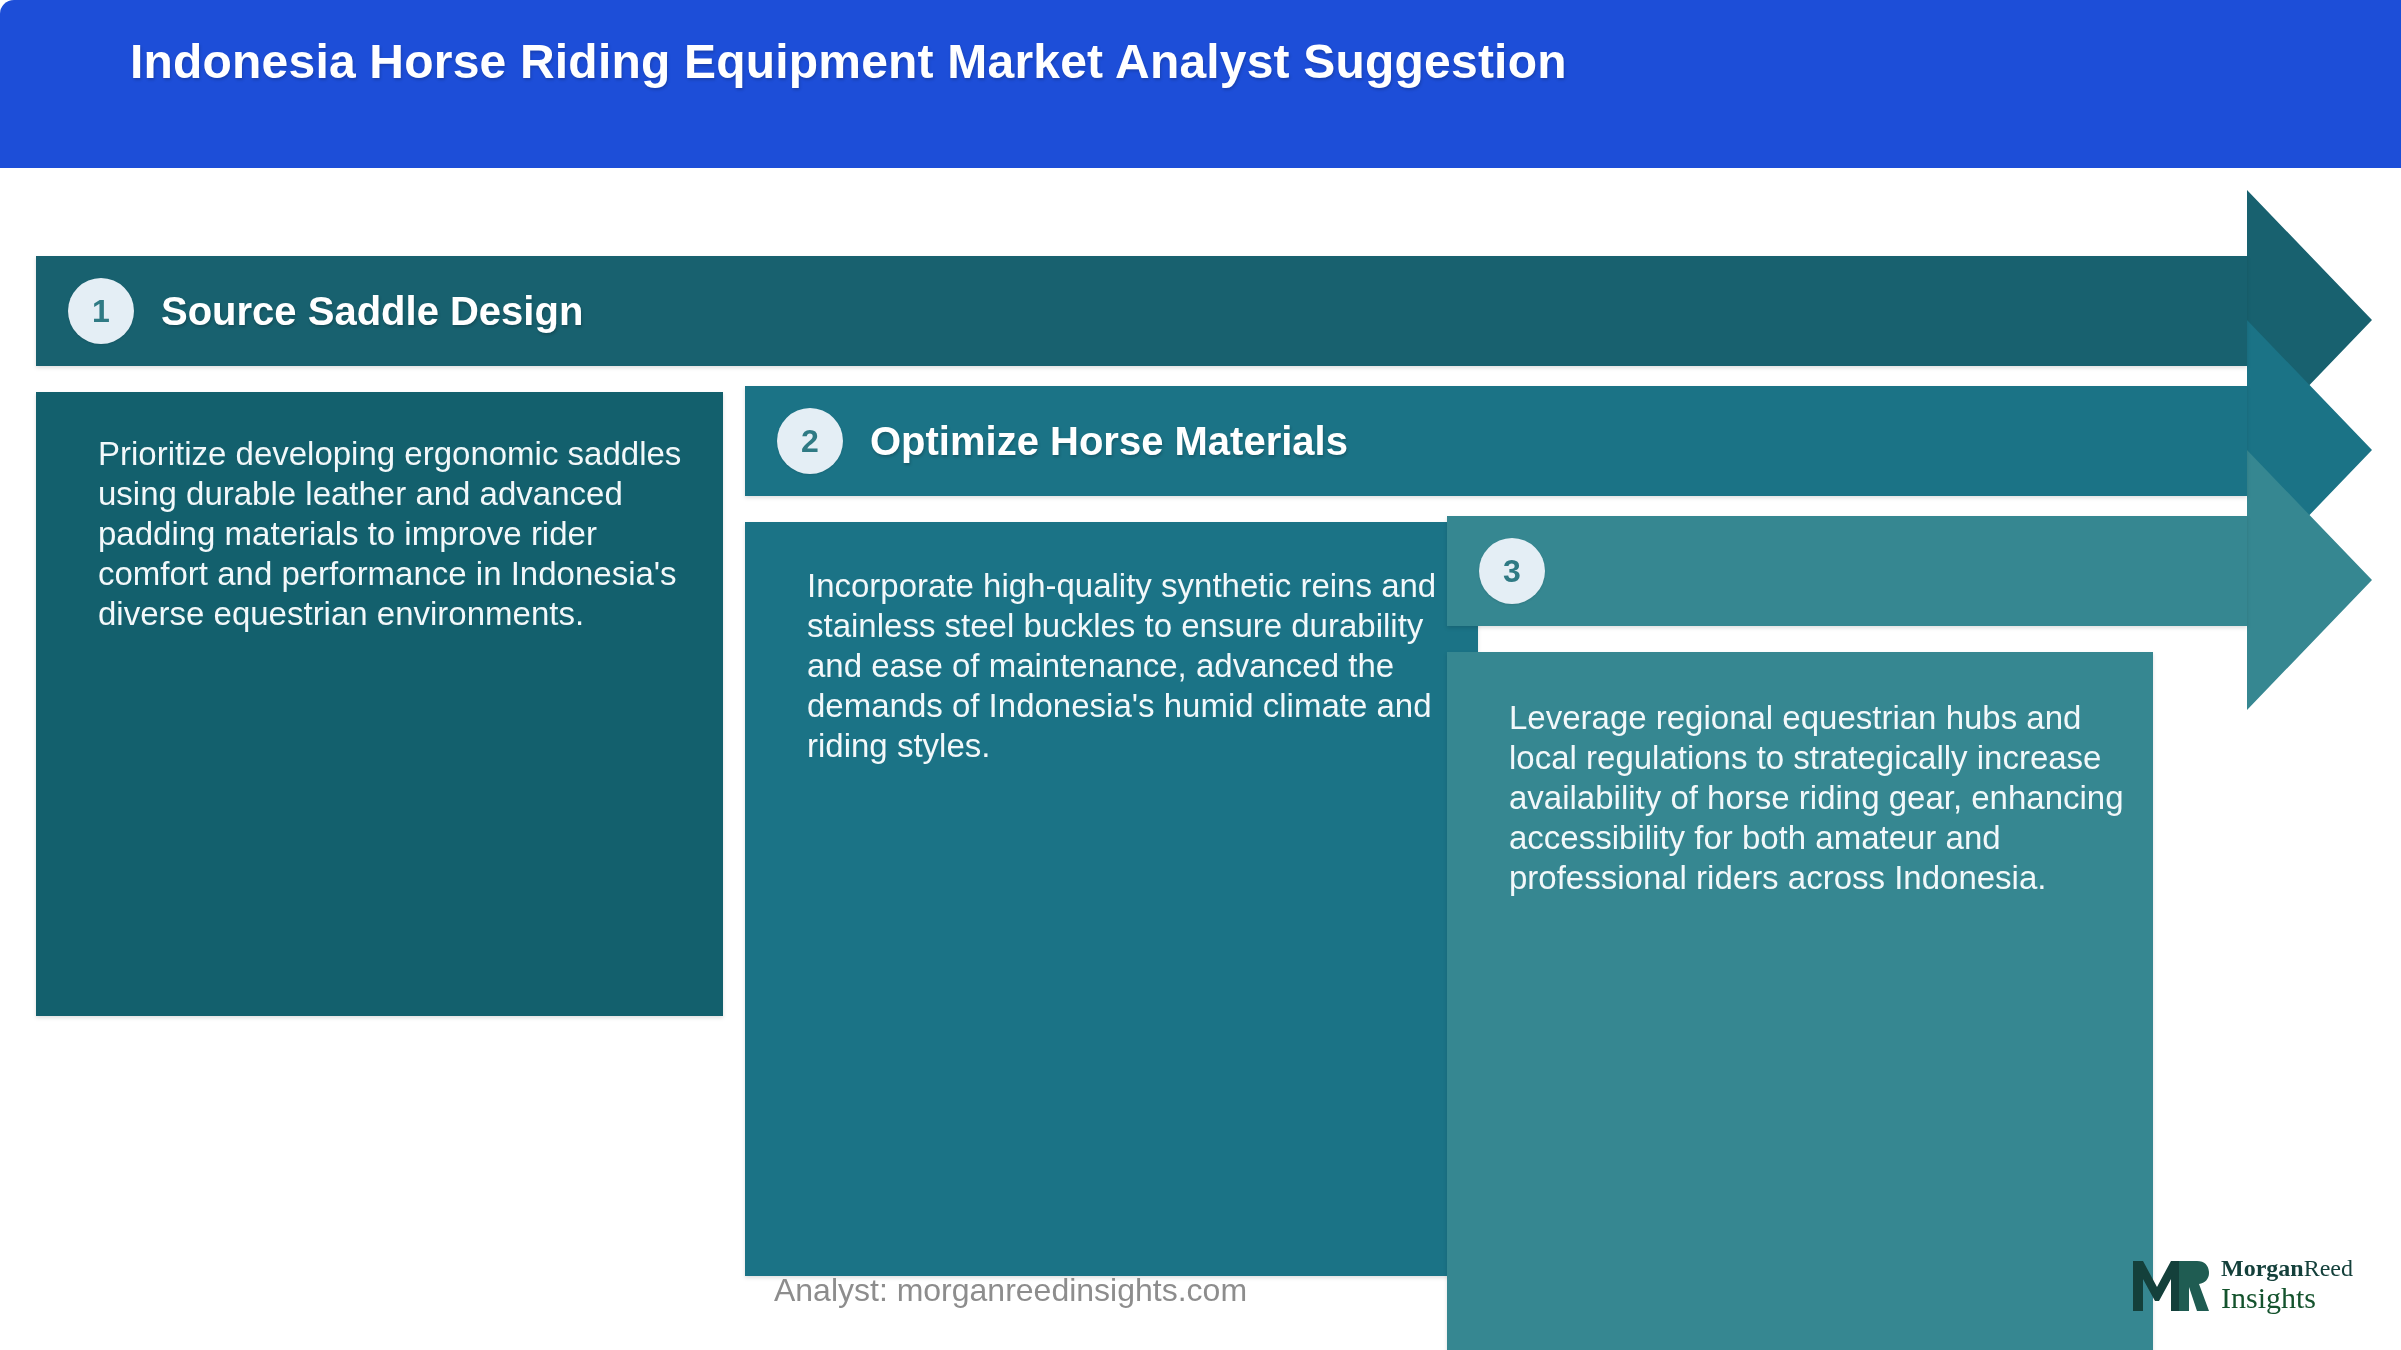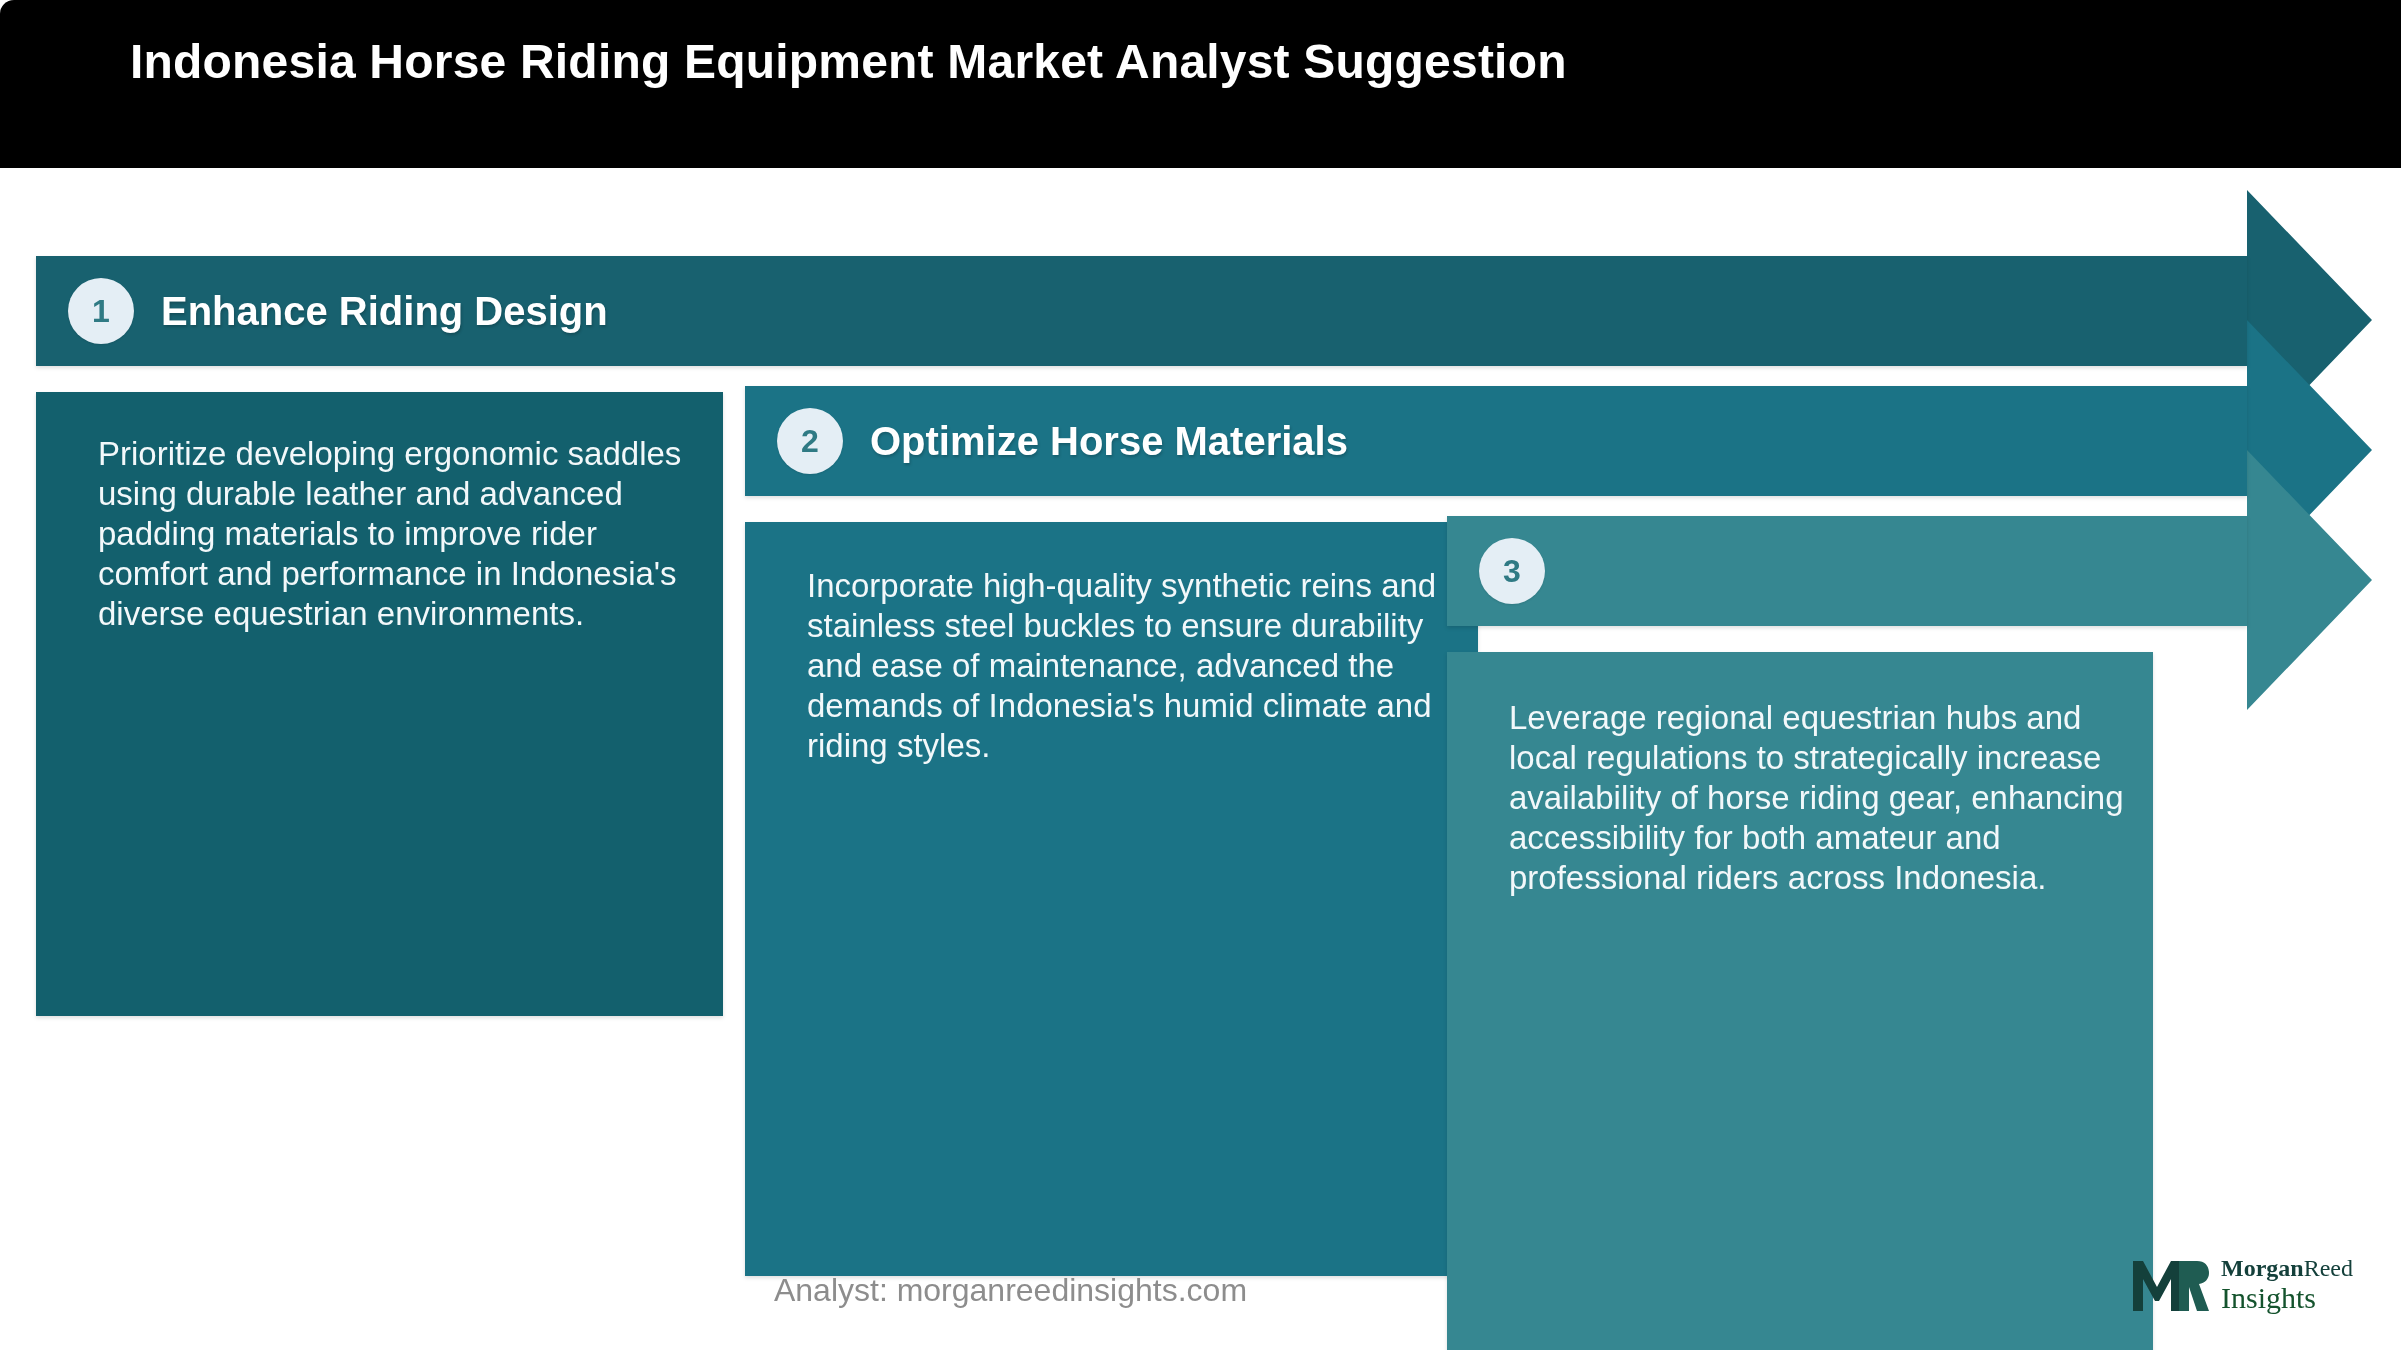--- a/index.html
+++ b/index.html
@@ -8,21 +8,21 @@
     font-family:"Liberation Sans", sans-serif;
     position:relative;
     overflow:hidden;
   }
 
   
   .header {
     position:absolute;
     left:0; top:0;
     width:2401px; height:168px;
-    background:#000000;
+    background:#1d4ed8;
     border-radius:14px 0 0 0;
   }
   .header-title {
     position:absolute;
     left:130px; top:34px;
     font-size:48px;
     font-weight:bold;
     color:#ffffff;
     letter-spacing:0.2px;
     text-shadow:1px 2px 3px rgba(0,0,0,.18);
@@ -143,21 +143,21 @@
 
     <path d="M 2100 88 L 2247 88 L 2247 22 L 2372 152 L 2247 282 L 2247 198 L 2100 198 Z" fill="#18616f"></path>
 
     <path d="M 2100 218 L 2247 218 L 2247 152 L 2372 282 L 2247 412 L 2247 328 L 2100 328 Z" fill="#1b7386"></path>
 
     <path d="M 2100 348 L 2247 348 L 2247 282 L 2372 412 L 2247 542 L 2247 458 L 2100 458 Z" fill="#368791"></path>
   </svg>
 
   <div class="band band-1">
     <div class="badge">1</div>
-    <div class="band-title">Enhance Riding Design</div>
+    <div class="band-title">Source Saddle Design</div>
   </div>
   <div class="body-box box-1">
     <div class="body-text">Prioritize developing ergonomic saddles using durable leather and advanced padding materials to improve rider comfort and performance in Indonesia's diverse equestrian environments.</div>
   </div>
 
   <div class="band band-2">
     <div class="badge">2</div>
     <div class="band-title">Optimize Horse Materials</div>
   </div>
   <div class="body-box box-2">

